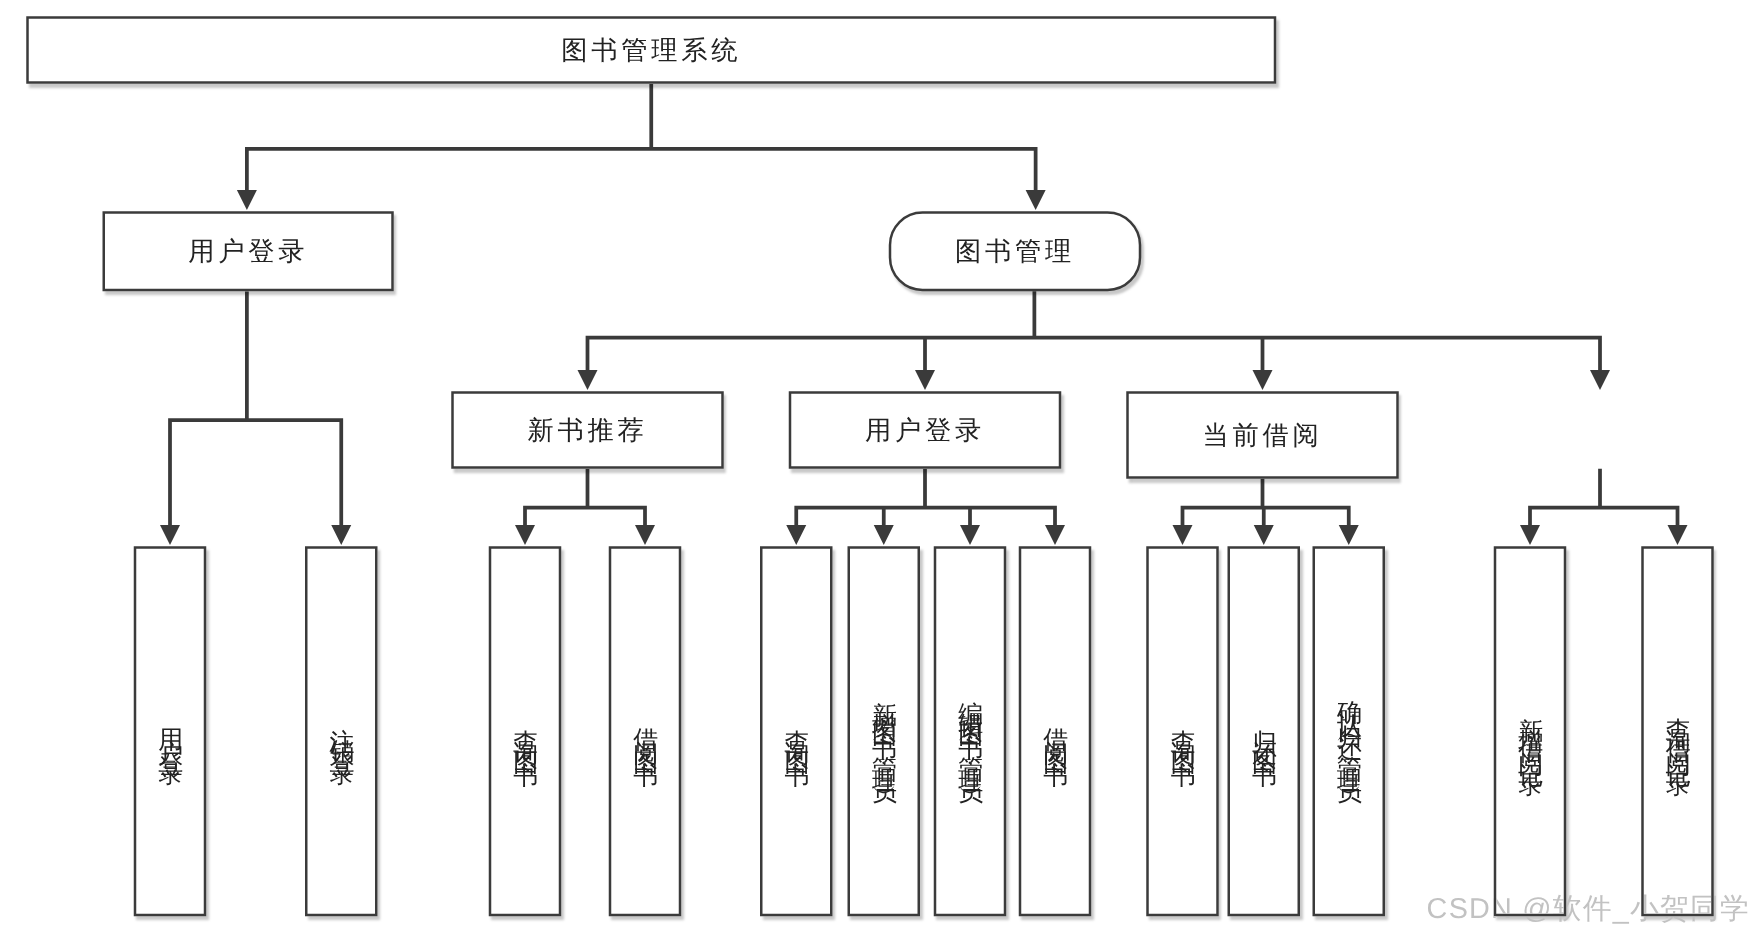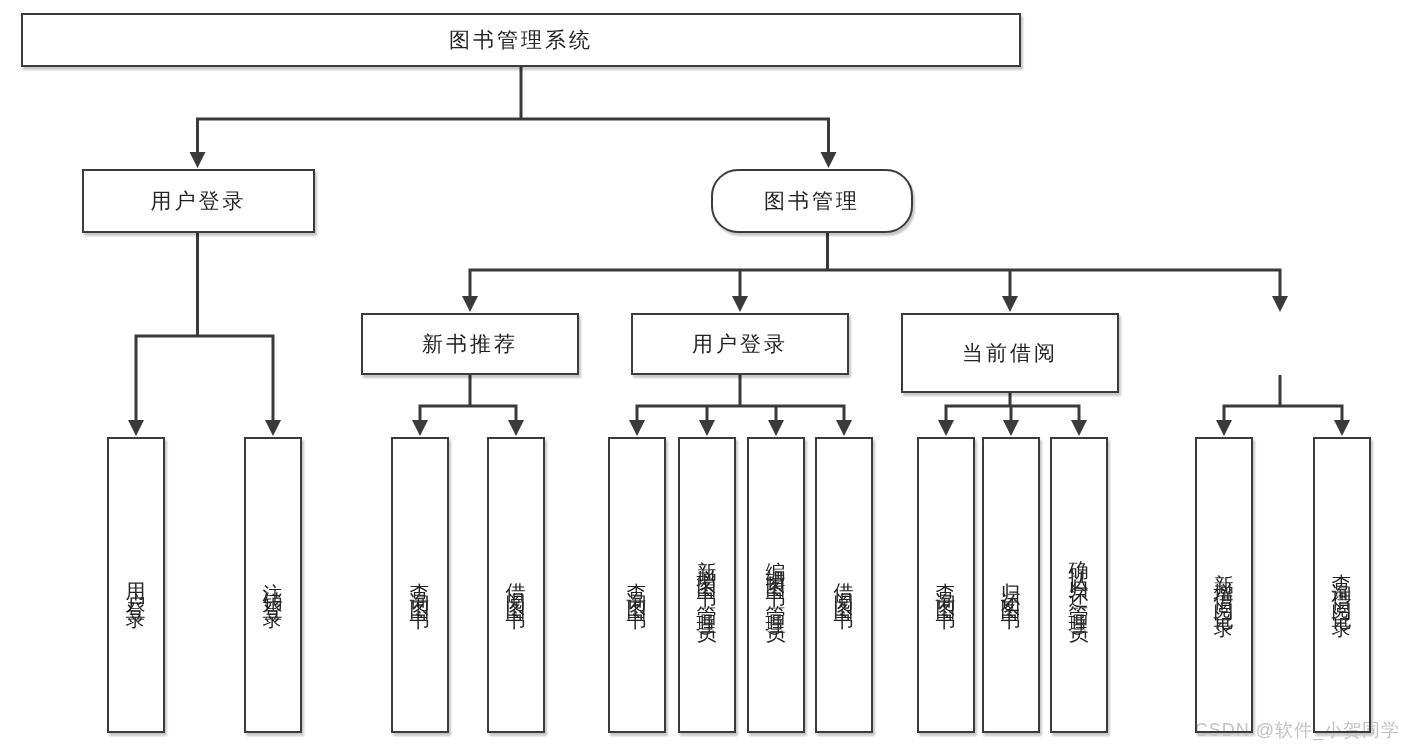--- a/index.html
+++ b/index.html
@@ -37,21 +37,21 @@
     writing-mode: vertical-rl;
     text-orientation: mixed;
     font-size: 20px;
     letter-spacing: 9px;
     line-height: 1;
   }
   .watermark {
     position: absolute;
     right: 5px;
     bottom: 5px;
-    font-size: 18px;
+    font-size: 23px;
     color: #c2c2c2;
     letter-spacing: 1px;
     z-index: 3;
     mix-blend-mode: darken;
     white-space: nowrap;
   }
 </style>
 </head>
 <body>
 
@@ -107,21 +107,21 @@
   <div class="box" style="left:711px; top:169px; width:202px; height:64px;border-radius:27px;">
     <span class="label">图书管理</span>
   </div>
 
   <div class="box" style="left:361px; top:313px; width:218px; height:62px;">
     <span class="label">新书推荐</span>
   </div>
   <div class="box" style="left:631px; top:313px; width:218px; height:62px;">
     <span class="label">用户登录</span>
   </div>
-  <div class="box" style="left:901px; top:313px; width:218px; height:80px;">
+  <div class="box" style="left:901px; top:313px; width:218px; height:70px;">
     <span class="label">当前借阅</span>
   </div>
 
   <div class="box vert" style="left:107px; top:437px; width:58px; height:296px;">
     <span class="label">用户登录</span>
   </div>
   <div class="box vert" style="left:244px; top:437px; width:58px; height:296px;">
     <span class="label">注销登录</span>
   </div>
 

